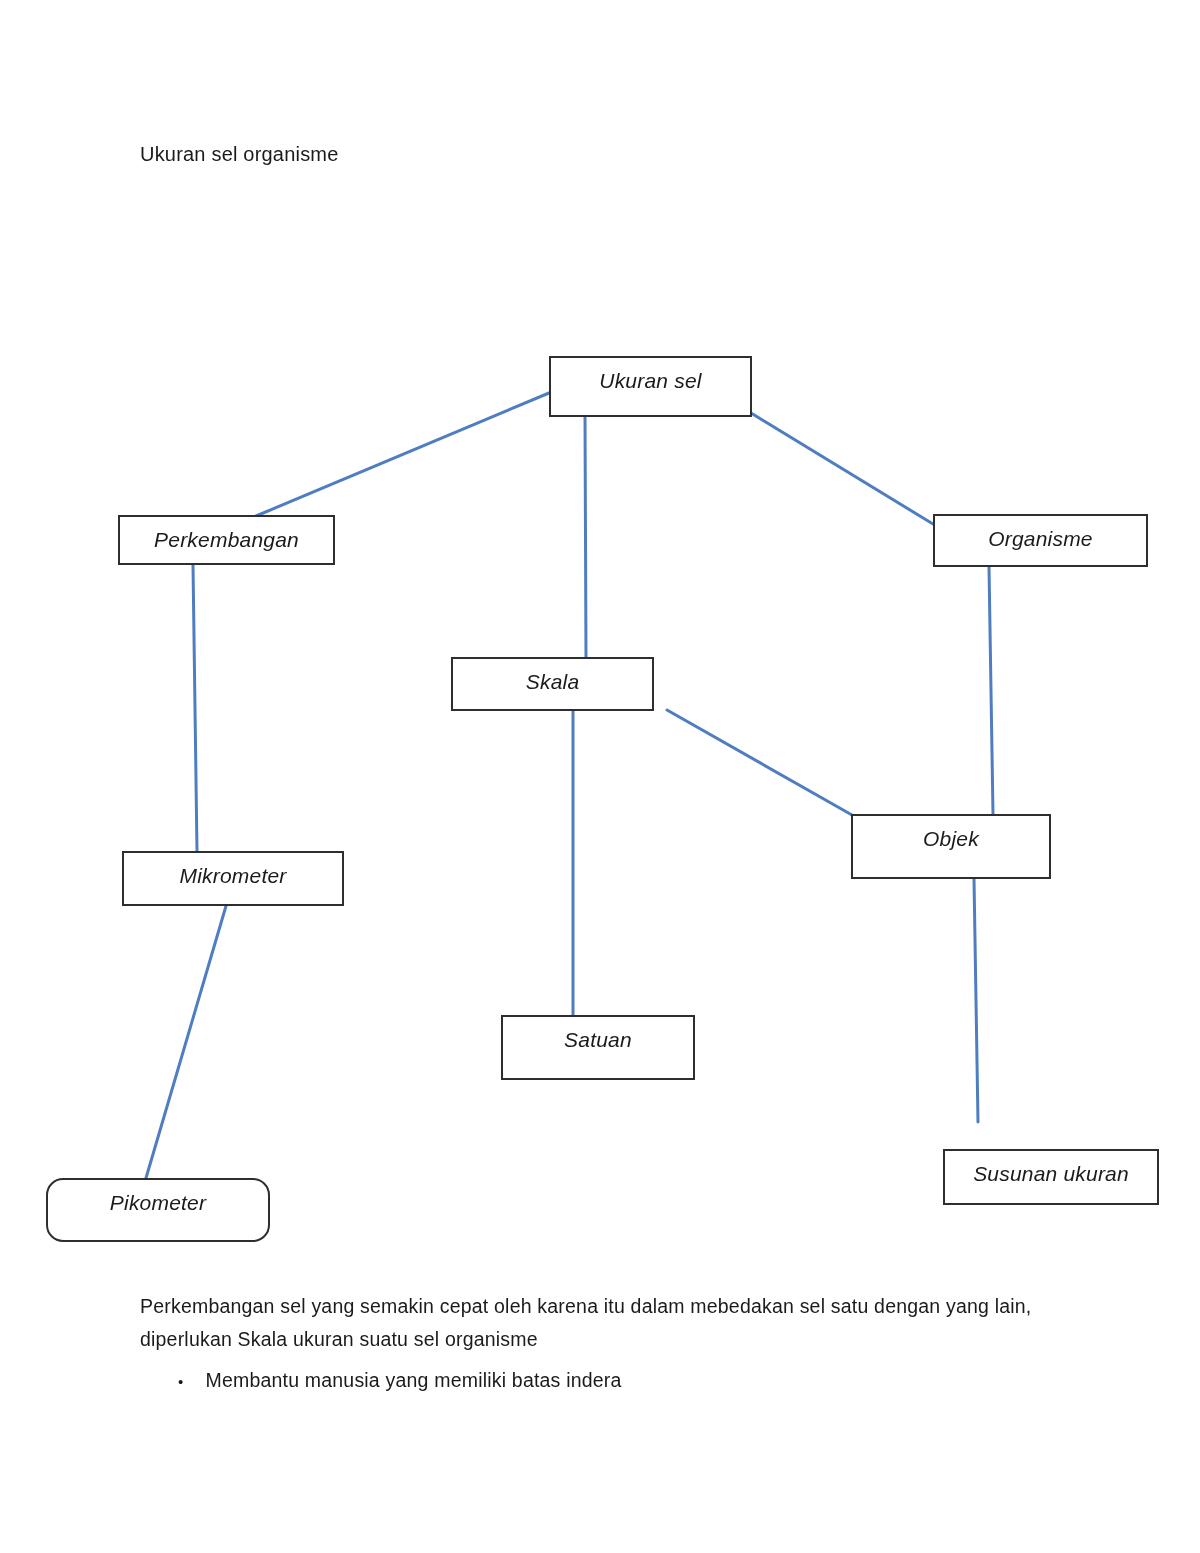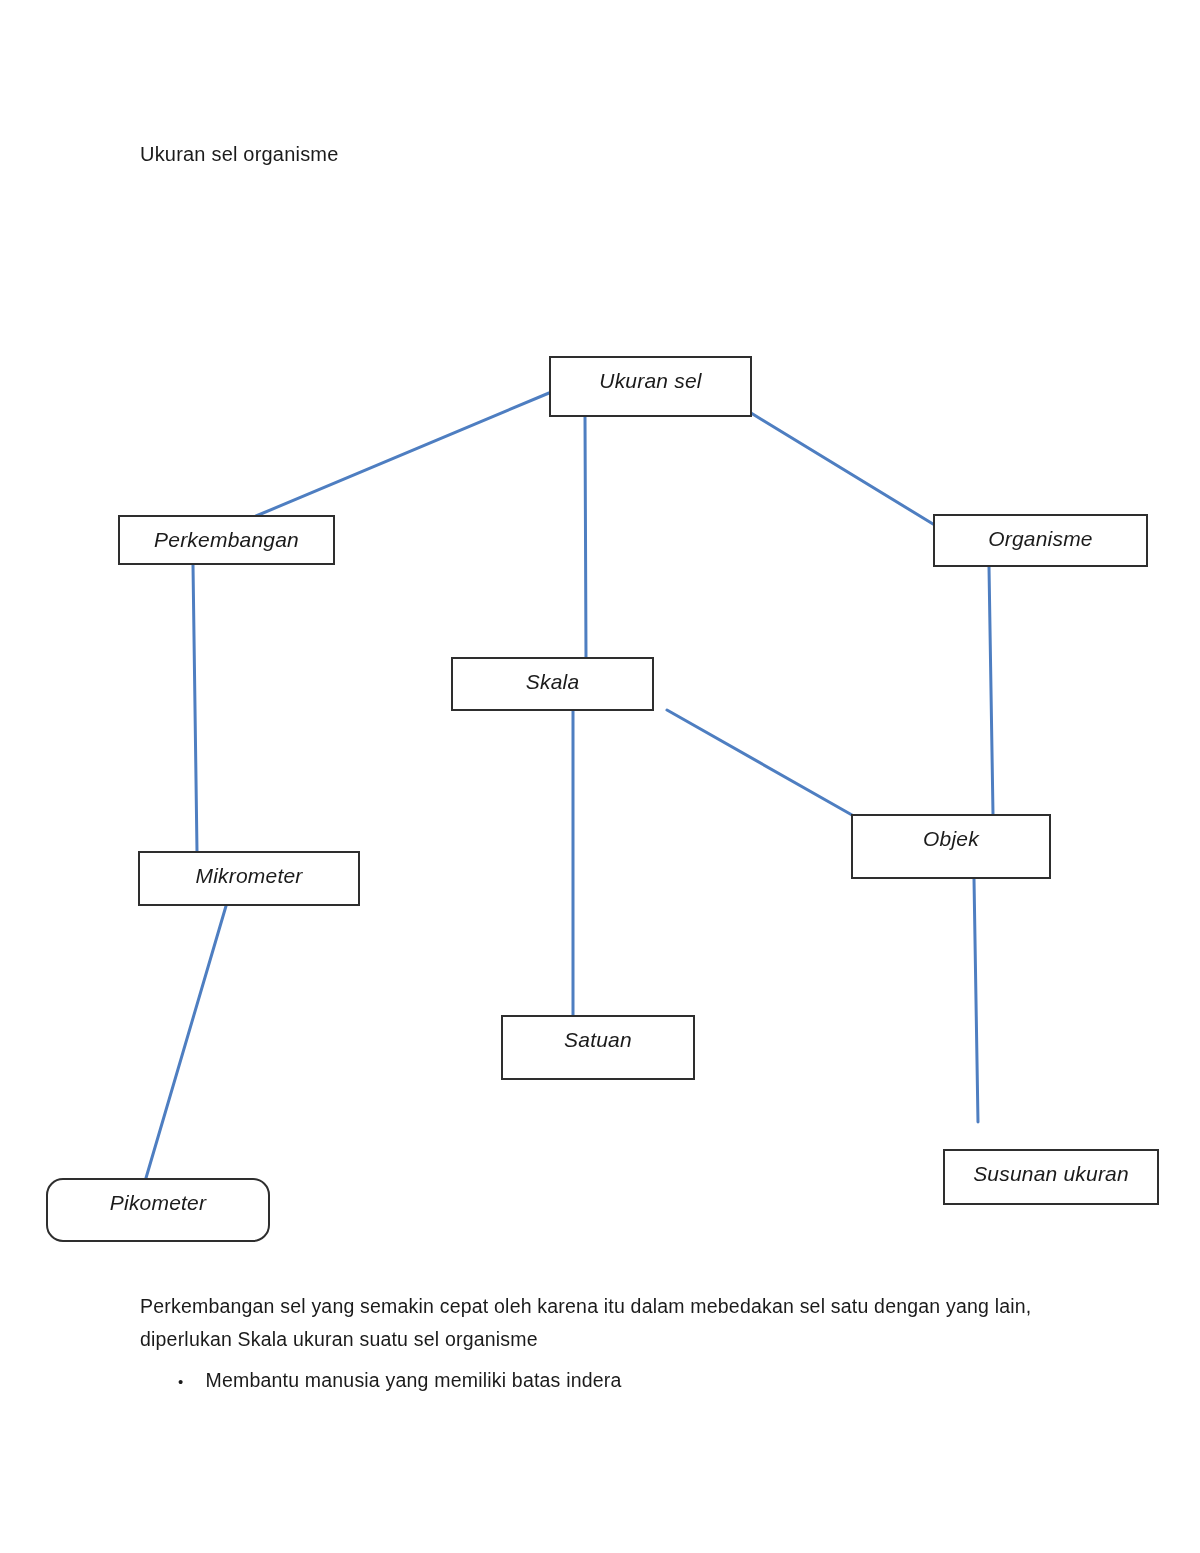--- a/index.html
+++ b/index.html
@@ -47,21 +47,21 @@
     padding-top:11px;
     font-size:21px;
     letter-spacing:0.2px;
     font-style:italic;
   }
   .node-ukuran-sel     {left:549px; top:356px; width:203px; height:61px;}
   .node-perkembangan   {left:78px;  top:515px; width:217px; height:50px;margin-left:40px;}
   .node-organisme      {left:933px; top:514px; width:215px; height:53px;}
   .node-skala          {left:451px; top:657px; width:203px; height:54px;}
   .node-objek          {left:851px; top:814px; width:200px; height:65px;}
-  .node-mikrometer     {left:138px; top:851px; width:222px; height:55px;}
+  .node-mikrometer     {left:122px; top:851px; width:222px; height:55px;}
   .node-satuan         {left:501px; top:1015px;width:194px; height:65px;}
   .node-susunan-ukuran {left:933px; top:1149px;width:216px; height:56px;margin-left:10px;}
   .node-pikometer      {left:46px;  top:1178px;width:224px; height:64px;border-radius:17px;}
   .body-paragraph{
     position:absolute;
     left:140px;
     top:1290px;
     width:935px;
     font-size:19.5px;
     line-height:33px;

